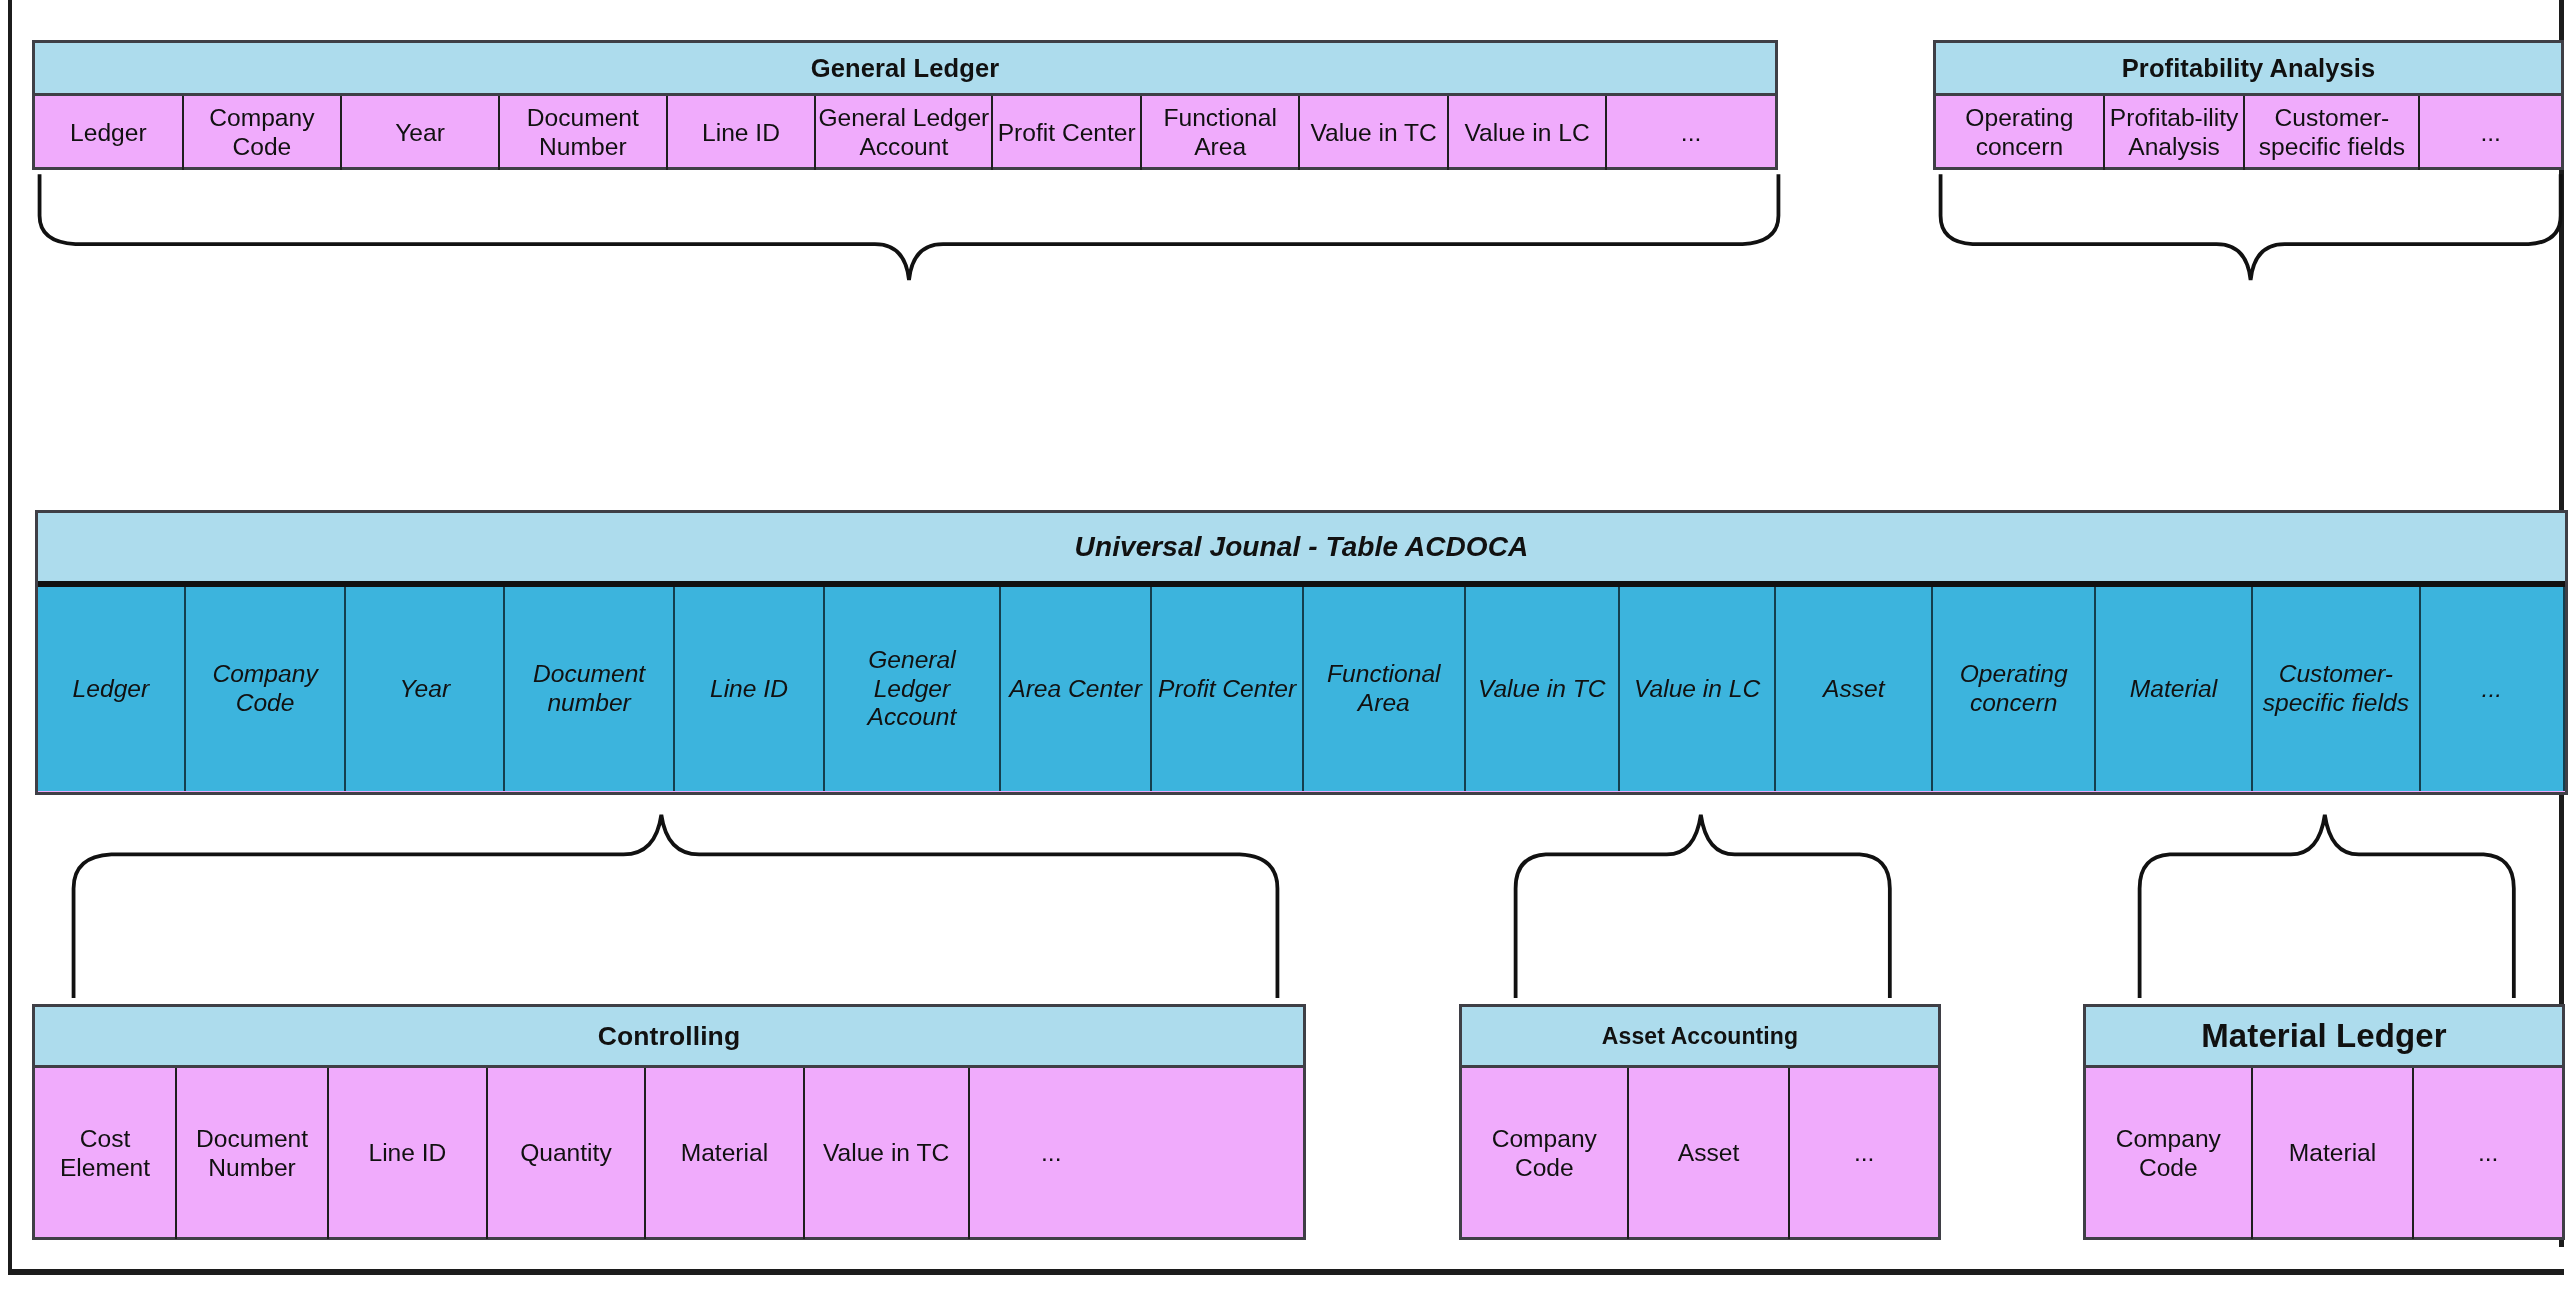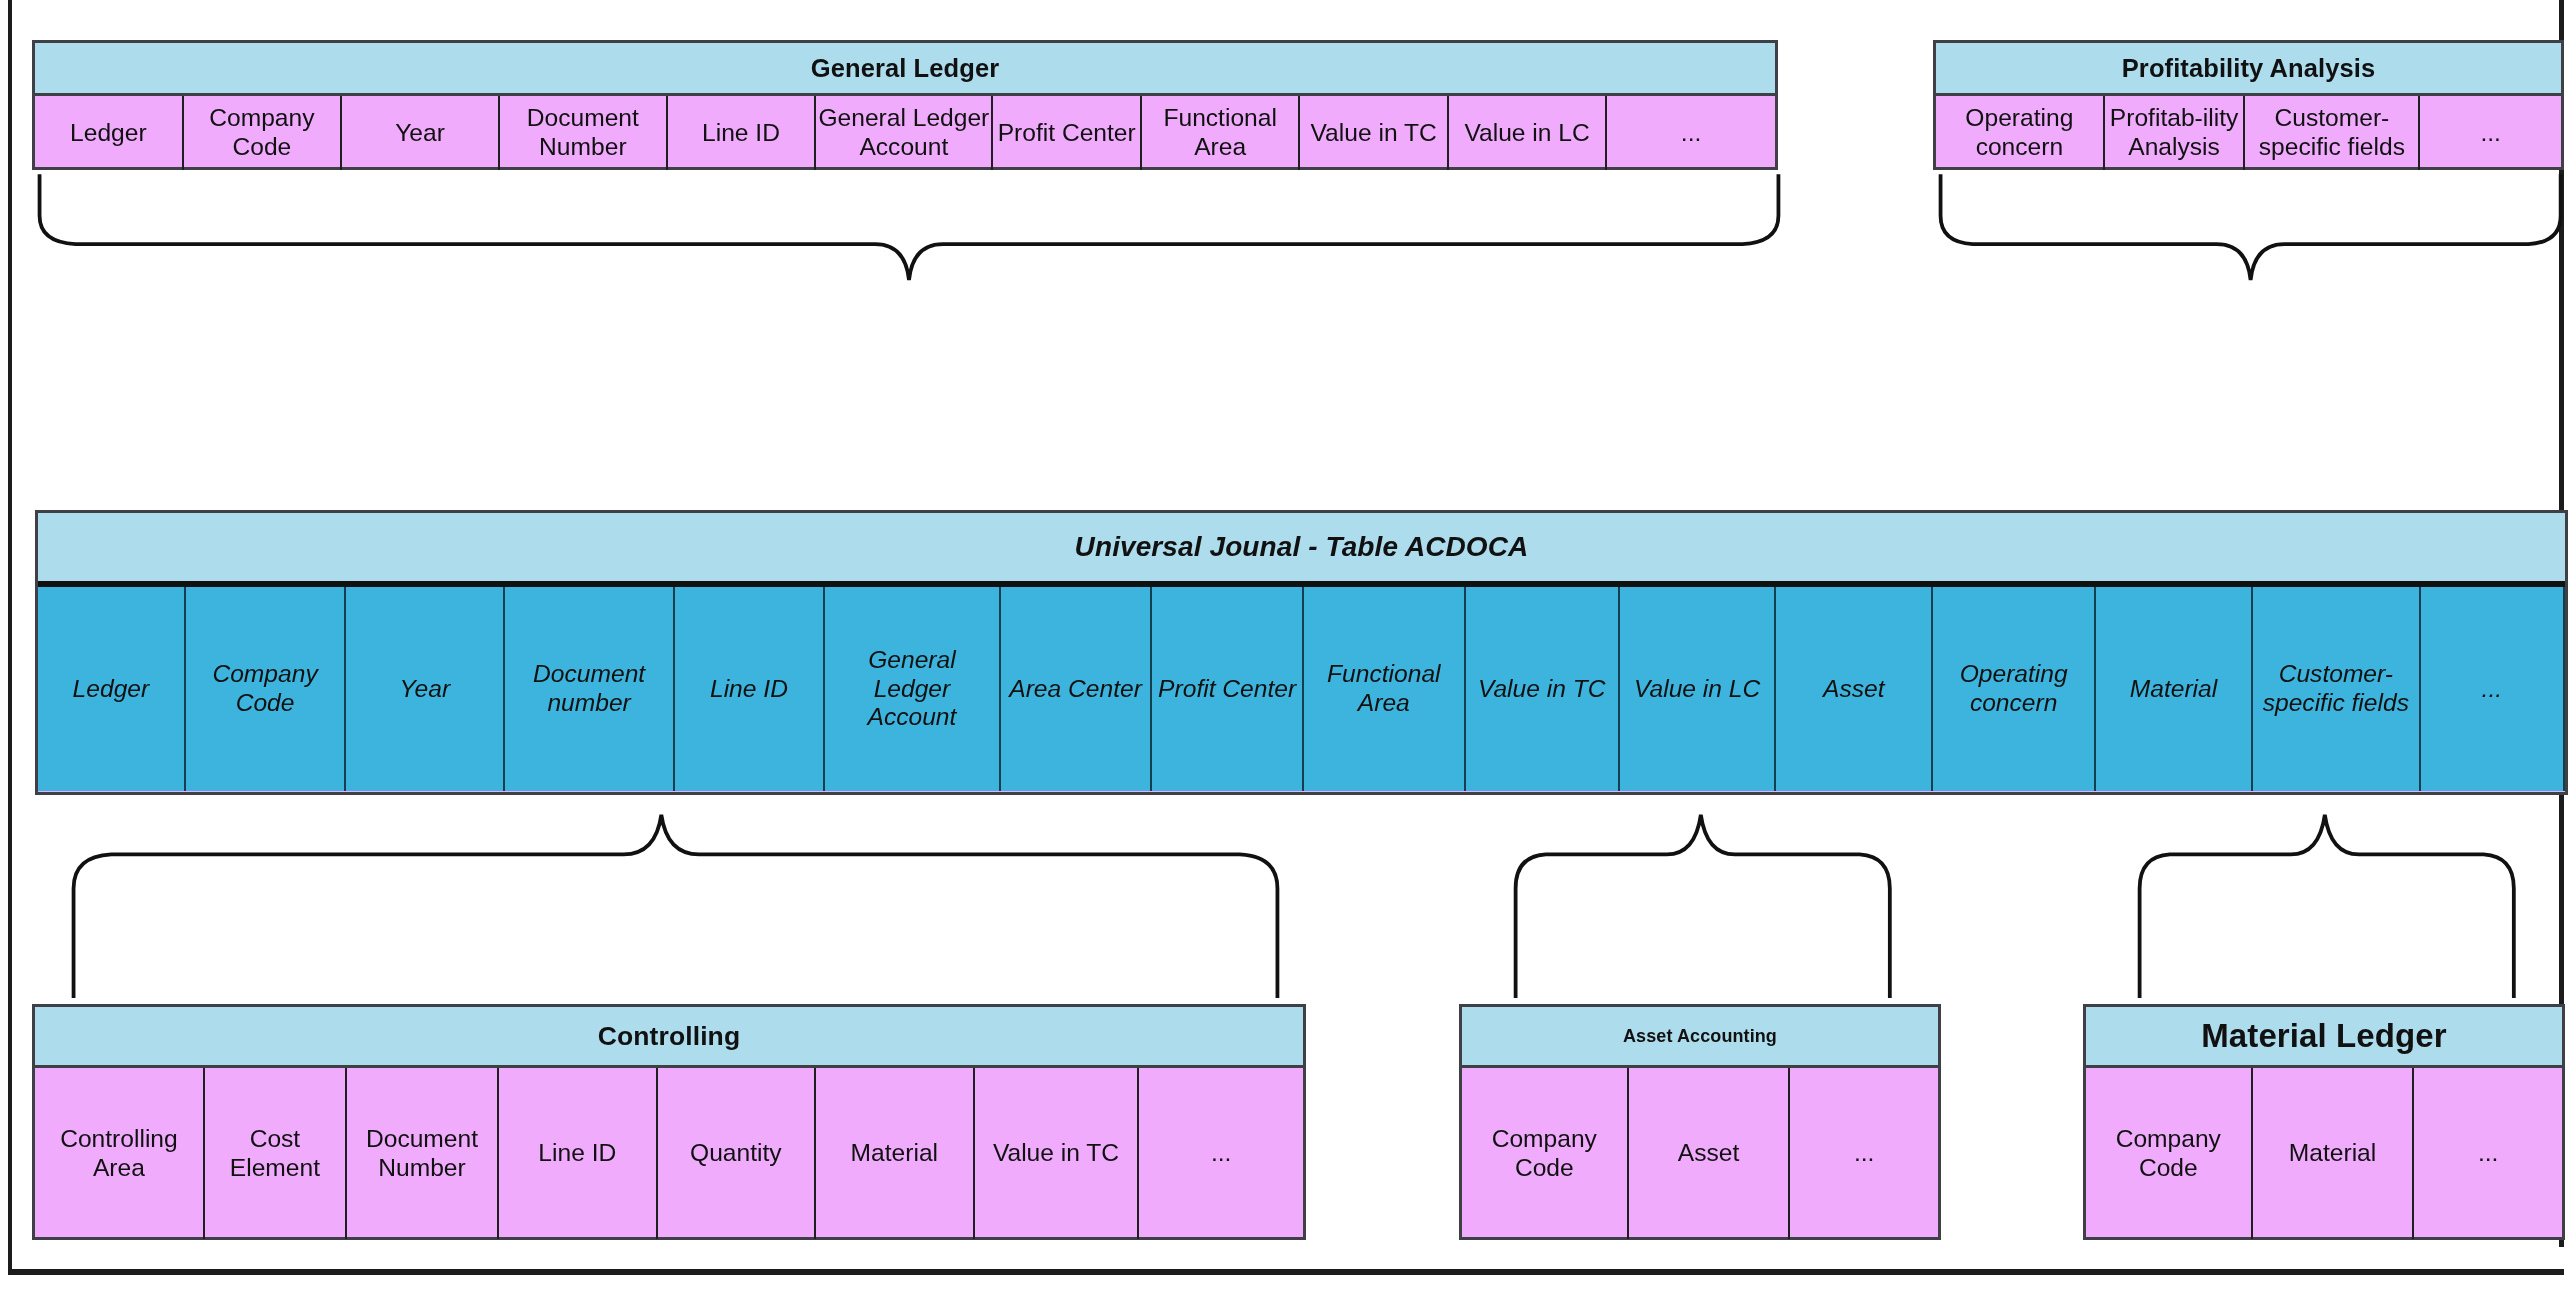--- a/index.html
+++ b/index.html
@@ -138,21 +138,21 @@
   #ctrl-table .cols { height: 171px; }
   #ctrl-table .cell { font-size: 24.6px; }
 
   
   #asset-table {
     left: 1459px;
     top: 1004px;
     width: 482px;
     height: 236px;
   }
-  #asset-table .title { height: 61px; font-size: 18px; }
+  #asset-table .title { height: 61px; font-size: 23px; }
   #asset-table .cols { height: 171px; }
   #asset-table .cell { font-size: 24.6px; }
 
   
   #material-table {
     left: 2083px;
     top: 1004px;
     width: 482px;
     height: 236px;
   }
@@ -250,21 +250,20 @@
 
   <div class="brace" style="left:2132px; top:809px;">
     <svg width="397" height="189" viewBox="0 0 420 200" fill="none" xmlns="http://www.w3.org/2000/svg">
       <path d="M8 200 L8 84 Q8 50 40 48 L168 48 Q198 48 204 6 Q210 48 240 48 L372 48 Q404 50 404 84 L404 200" stroke="#111111" stroke-width="4" fill="none" stroke-linecap="butt"></path>
     </svg>
   </div>
 
   <div class="tbl" id="ctrl-table">
     <div class="title">Controlling</div>
     <div class="cols">
-      <div class="cell" style="width:13.4%">Controlling Area</div>
       <div class="cell" style="width:11.2%">Cost Element</div>
       <div class="cell" style="width:12.0%">Document Number</div>
       <div class="cell" style="width:12.5%">Line ID</div>
       <div class="cell" style="width:12.5%">Quantity</div>
       <div class="cell" style="width:12.5%">Material</div>
       <div class="cell" style="width:13.0%">Value in TC</div>
       <div class="cell" style="width:12.9%">...</div>
     </div>
   </div>
 

